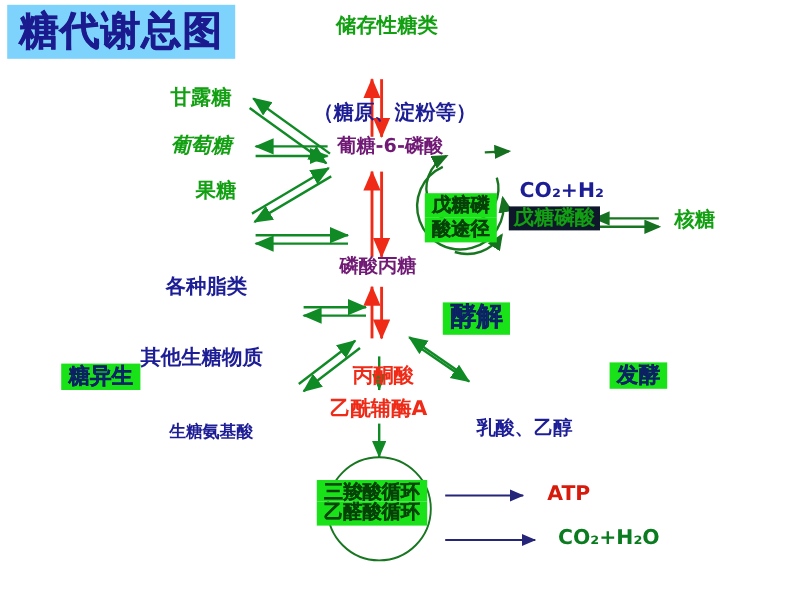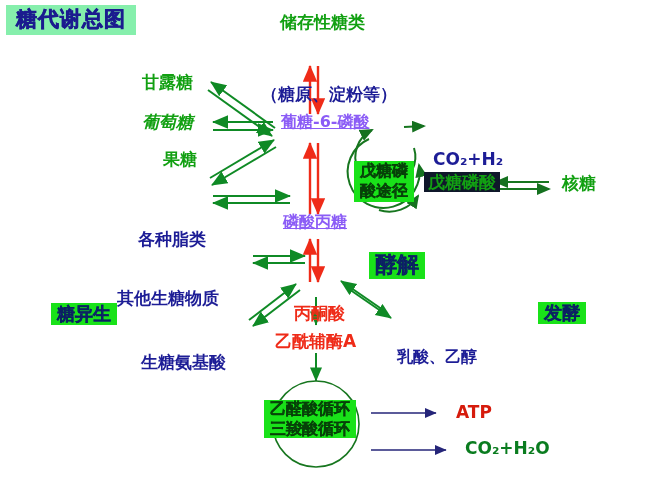--- a/index.html
+++ b/index.html
@@ -7,43 +7,43 @@
     width:667px;height:500px;
     background:#ffffff;
     font-family:"DejaVu Sans","Liberation Sans",sans-serif;
     overflow:hidden;
     position:relative;
   }
   #canvas{position:absolute;left:0;top:0;width:667px;height:500px;}
   .lbl{position:absolute;white-space:nowrap;font-weight:bold;line-height:1.08;}
   .green{color:#12a012;}
   .dgreen{color:#0a7c1f;}
-  .teal{color:#8b5cf6;text-decoration:underline;}
+  .teal{color:#701a75;}
   .navy{color:#1d1d96;margin-top:43px;}
   .red{color:#ef2b18;}
   .darkred{color:#d61b0c;}
   .gbox{
     background:#19e219;
     color:#14307a;
     padding:1px 6px 2px 6px;
     display:inline-block;
     text-align:right;
     -webkit-text-stroke:0.3px #0b2060;
   }
   .gbox.gtext{color:#0e5c10;-webkit-text-stroke:0.3px #063f08;}
   .lgbox{
     background:#0f172a;
     color:#12a012;
     padding:1px 4px;
     display:inline-block;
   }
   .titlebox{
-    background:#86efac;
+    background:#7dd3fc;
     color:#1b1b8f;
-    font-size:21px;
+    font-size:33px;
     font-weight:bold;
     padding:2px 10px 4px 10px;
     letter-spacing:1px;
     margin-top:20px;
     -webkit-text-stroke:0.6px #1b1b8f;
   }
   svg{position:absolute;left:0;top:0;pointer-events:none;}
 </style>
 </head>
 <body>
@@ -160,21 +160,21 @@
 
 <div class="lbl green" style="left:142px;top:73px;font-size:17px;">甘露糖</div>
 <div class="lbl green" style="left:142px;top:113px;font-size:17px;font-style:italic;">葡萄糖</div>
 <div class="lbl green" style="left:163px;top:150px;font-size:17px;">果糖</div>
 <div class="lbl navy" style="left:138px;top:187px;font-size:17px;">各种脂类</div>
 
 <div class="lbl teal" style="left:281px;top:113px;font-size:16px;">葡糖-6-磷酸</div>
 <div class="lbl teal" style="left:283px;top:213px;font-size:16px;">磷酸丙糖</div>
 
 <div class="lbl navy" style="left:117px;top:246px;font-size:17px;">其他生糖物质</div>
-<div class="lbl navy" style="left:141px;top:310px;font-size:17px;">生糖氨基酸</div>
+<div class="lbl navy" style="left:141px;top:310px;font-size:14px;">生糖氨基酸</div>
 
 <div class="lbl red" style="left:294px;top:276px;font-size:17px;margin-top:28px;">丙酮酸</div>
 <div class="lbl red" style="left:275px;top:332px;font-size:17px;">乙酰辅酶A</div>
 
 <div class="lbl navy" style="left:397px;top:305px;font-size:16px;">乳酸、乙醇</div>
 
 <div class="lbl navy" style="left:433px;top:107px;font-size:17px;">CO₂+H₂</div>
 <div class="lbl navy" style="left:460px;top:128px;font-size:17px;">O</div>
 
 <div class="lbl" style="left:354px;top:161px;font-size:16px;">
@@ -189,23 +189,23 @@
 <div class="lbl green" style="left:562px;top:174px;font-size:17px;">核糖</div>
 
 <div class="lbl" style="left:51px;top:303px;font-size:18px;">
   <span class="gbox">糖异生</span>
 </div>
 
 <div class="lbl" style="left:369px;top:252px;font-size:22px;">
   <span class="gbox">酵解</span>
 </div>
 
-<div class="lbl" style="left:508px;top:302px;font-size:18px;margin-left:30px;">
+<div class="lbl" style="left:508px;top:302px;font-size:18px;">
   <span class="gbox">发酵</span>
 </div>
 
 <div class="lbl" style="left:264px;top:400px;font-size:16px;">
+  <span class="gbox gtext" style="display:block;padding:1px 6px 0 6px;">三羧酸循环</span>
   <span class="gbox gtext" style="display:block;padding:0 6px 2px 6px;">乙醛酸循环</span>
-  <span class="gbox gtext" style="display:block;padding:1px 6px 0 6px;">三羧酸循环</span>
 </div>
 
 <div class="lbl darkred" style="left:456px;top:403px;font-size:17px;">ATP</div>
 <div class="lbl dgreen" style="left:465px;top:439px;font-size:17px;">CO₂+H₂O</div>
 
 </body></html>

